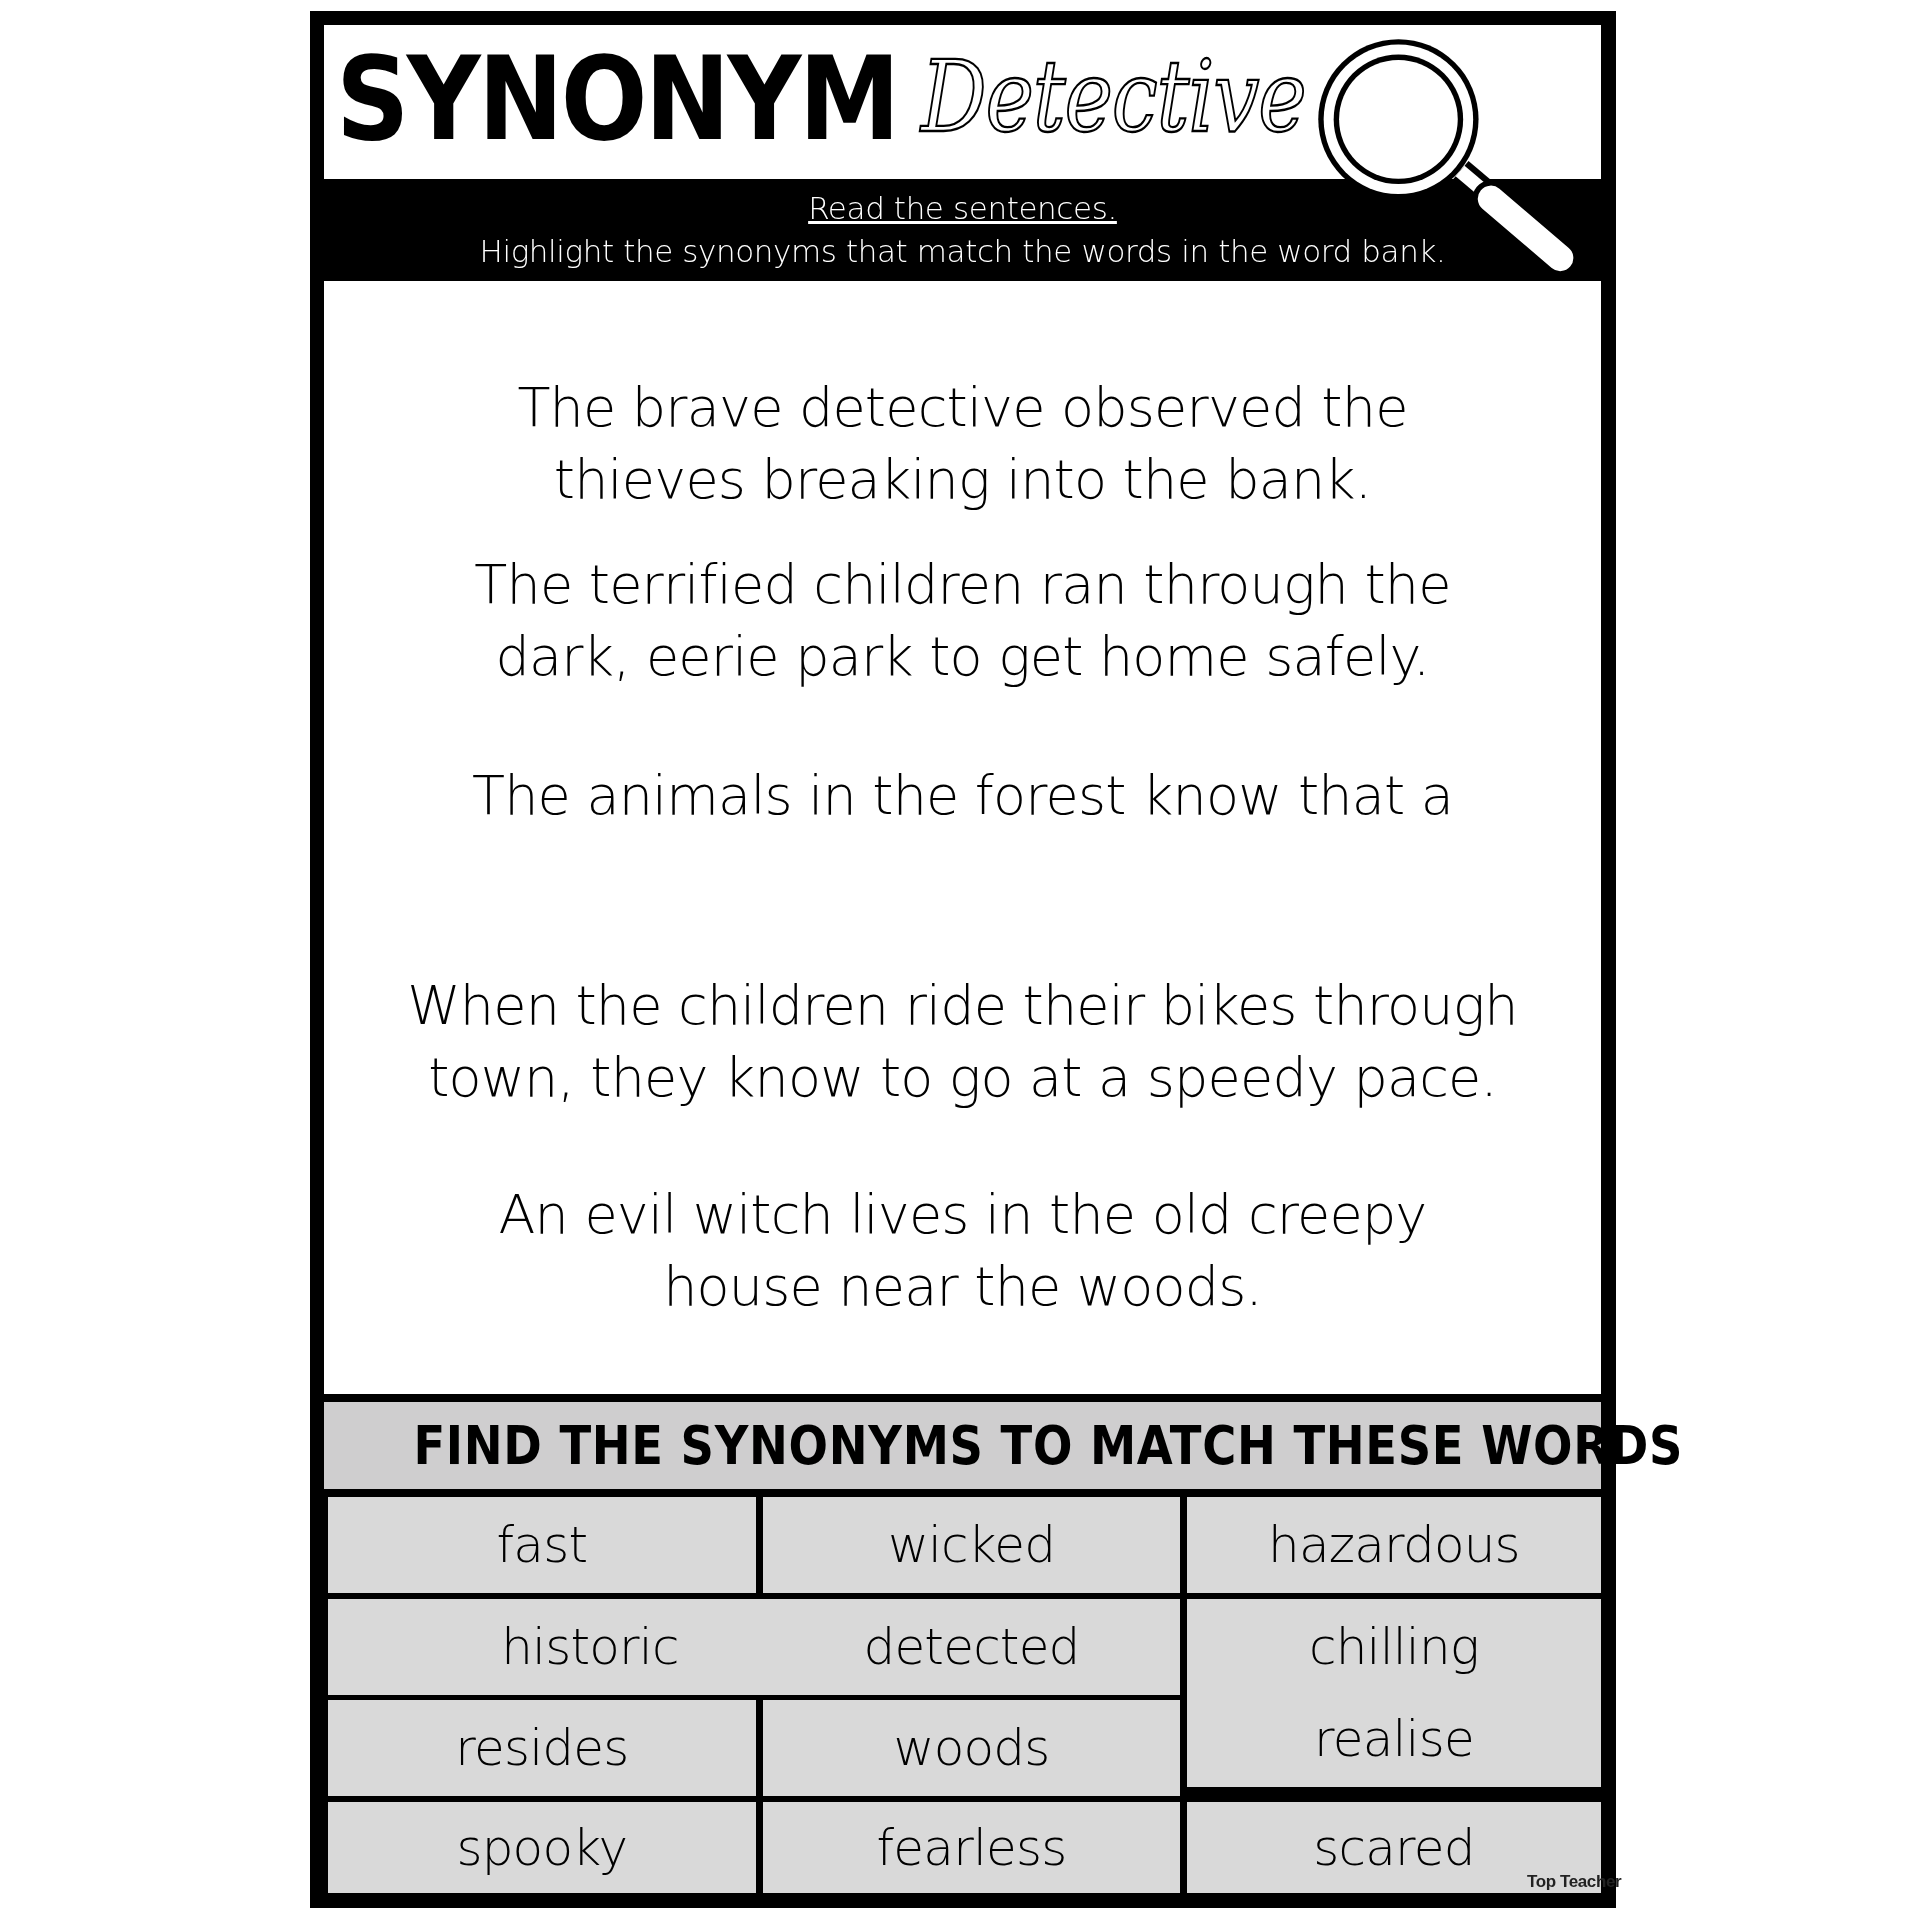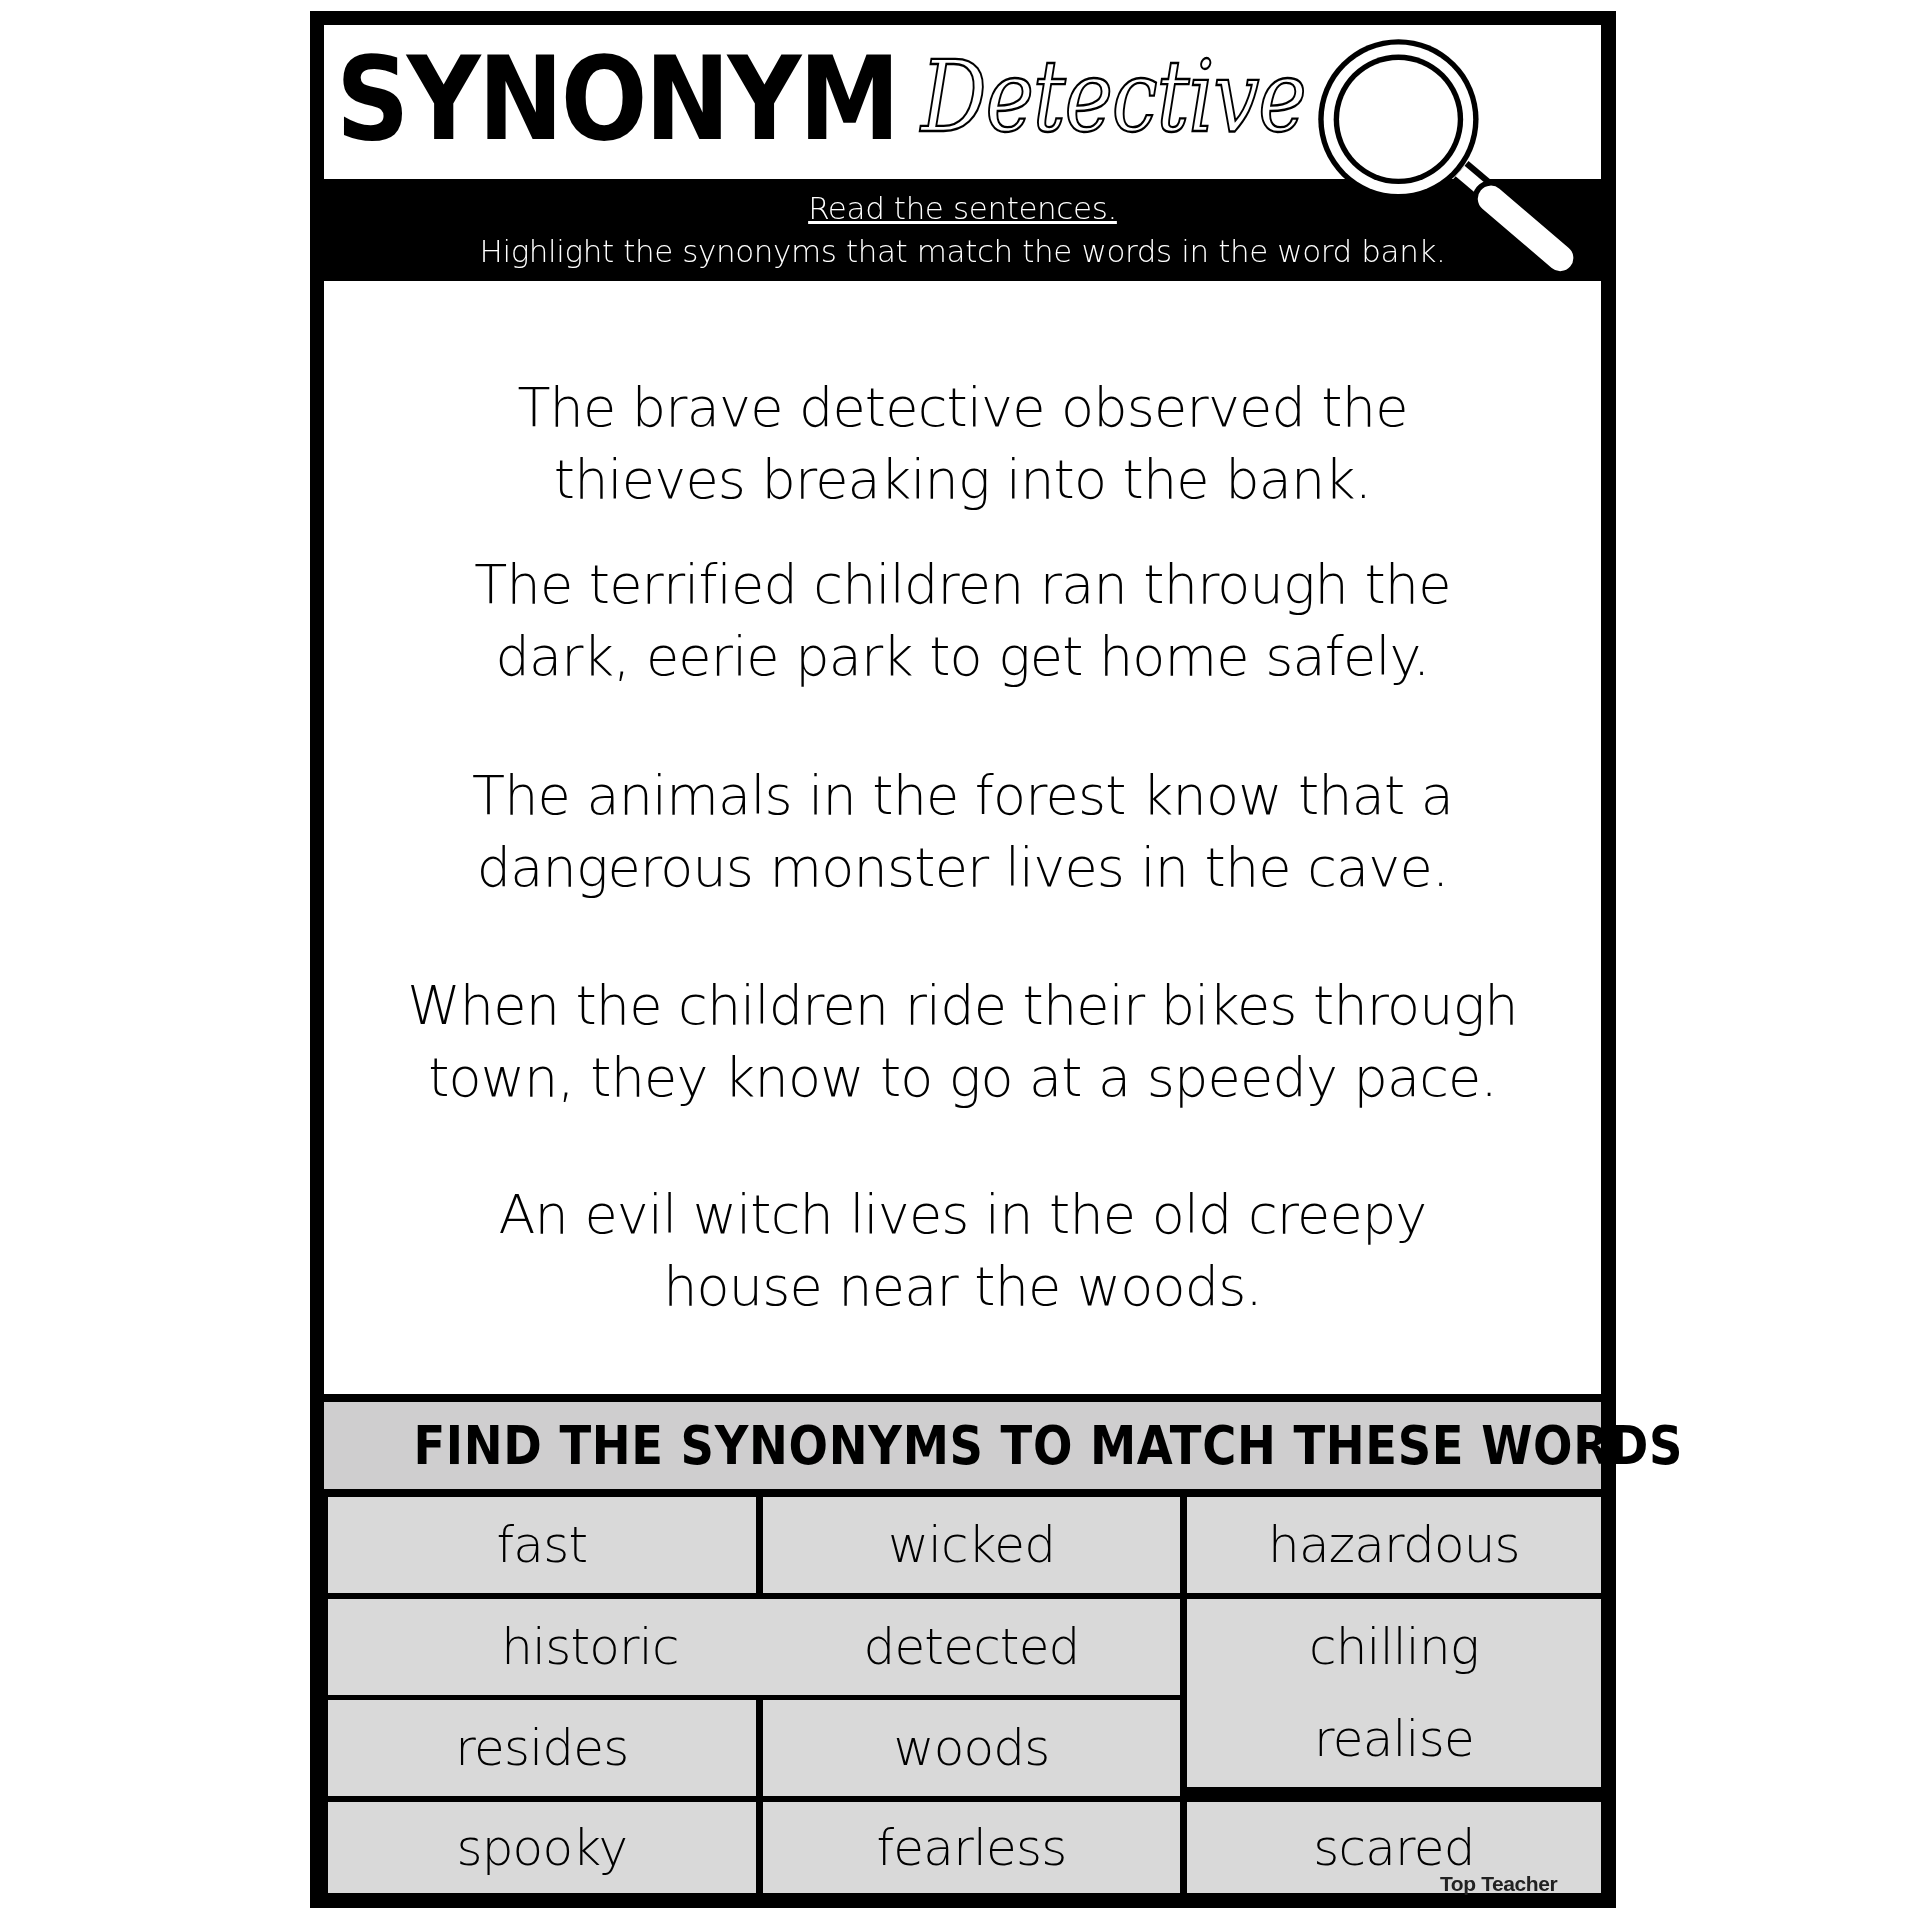--- a/index.html
+++ b/index.html
@@ -13,21 +13,21 @@
   .instr.l1 { top:190px;text-decoration:underline; }
   .instr.l2 { top:233px; }
   .magnifier { position:absolute; left:1302px; top:23px; width:293px; height:262px; }
   .content { position:absolute; left:324px; top:281px; width:1277px; height:1113px; background:#fff; }
   .sentence { position:absolute; left:324px; width:1277px; text-align:center; color:#000; font-family:"DejaVu Sans", sans-serif; font-size:54px; line-height:72px; font-weight:200; letter-spacing:-0.8px; }
   .sentence .line { display:block; white-space:nowrap; }
   .bank-header { position:absolute; left:324px; top:1402px; width:1277px; height:87px; background:#cfcecf; }
   .bank-title { position:absolute; left:324px; top:1402px; width:1277px; height:87px; line-height:87px; text-align:center; font-family:"DejaVu Sans", sans-serif; font-weight:bold; font-size:54px; color:#000; white-space:nowrap; transform:scaleX(0.86); transform-origin:center; letter-spacing:0.8px; }
   .grid { position:absolute; left:324px; top:1497px; width:1277px; height:396px; }
   .cell { position:absolute; background:#d9d9d9; display:flex; align-items:center; justify-content:center; font-family:"DejaVu Sans", sans-serif; font-size:50px; color:#000; font-weight:200; letter-spacing:-0.8px; }
-  .brand { position:absolute; left:1440px; top:1872px; font-family:"Liberation Sans", sans-serif; font-weight:bold; font-size:21px; color:#222; letter-spacing:-0.4px; white-space:nowrap; }
+  .brand { position:absolute; left:1527px; top:1872px; font-family:"Liberation Sans", sans-serif; font-weight:bold; font-size:17px; color:#222; letter-spacing:-0.4px; white-space:nowrap; }
 </style>
 </head>
 <body>
 
 <div class="frame"></div>
 
 <div class="title-panel"></div>
 <div class="title-main">SYNONYM</div>
 <div class="title-sub">Detective</div>
 
@@ -53,21 +53,20 @@
 <div class="sentence" style="top:340px;margin-top:32px;">
   <span class="line">The brave detective observed the</span>
   <span class="line">thieves breaking into the bank.</span>
 </div>
 <div class="sentence" style="top:549px;">
   <span class="line">The terrified children ran through the</span>
   <span class="line">dark, eerie park to get home safely.</span>
 </div>
 <div class="sentence" style="top:760px;">
   <span class="line">The animals in the forest know that a</span>
-  <span class="line">dangerous monster lives in the cave.</span>
 </div>
 <div class="sentence" style="top:970px;">
   <span class="line">When the children ride their bikes through</span>
   <span class="line">town, they know to go at a speedy pace.</span>
 </div>
 <div class="sentence" style="top:1179px;">
   <span class="line">An evil witch lives in the old creepy</span>
   <span class="line">house near the woods.</span>
 </div>
 

